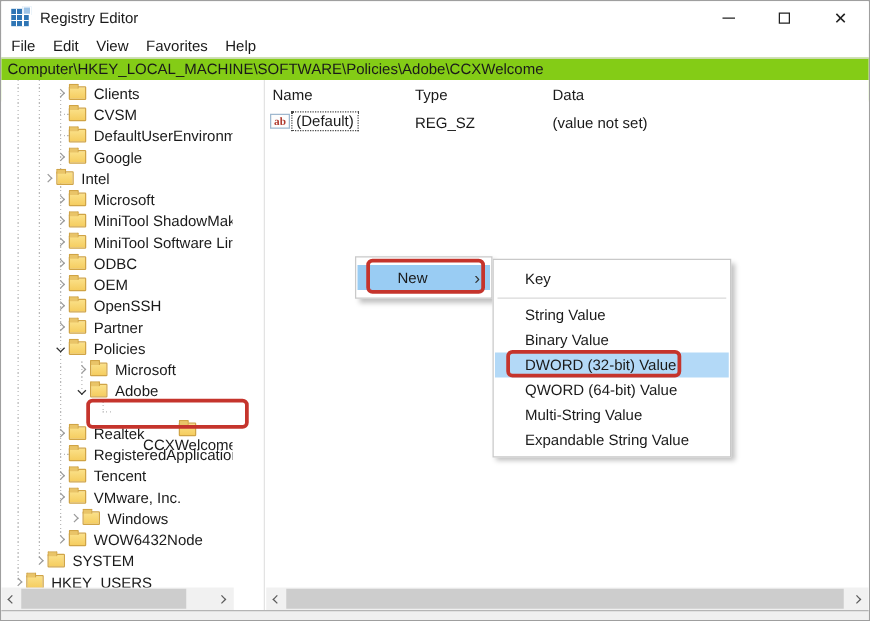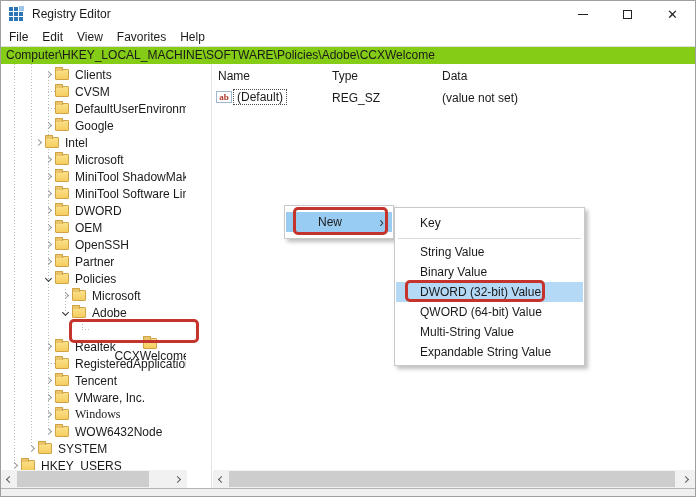--- a/index.html
+++ b/index.html
@@ -168,21 +168,21 @@
               <span class="chev right"></span>
             </span>
             <span class="folder"></span>
             <span class="tlabel">MiniTool Software Lim</span>
           </div>
           <div class="trow" style="padding-left: 41px;">
             <span class="chev-box">
               <span class="chev right"></span>
             </span>
             <span class="folder"></span>
-            <span class="tlabel">DWORD</span>
+            <span class="tlabel">ODBC</span>
           </div>
           <div class="trow" style="padding-left: 41px;">
             <span class="chev-box">
               <span class="chev right"></span>
             </span>
             <span class="folder"></span>
             <span class="tlabel">OEM</span>
           </div>
           <div class="trow" style="padding-left: 41px;">
             <span class="chev-box">
@@ -243,21 +243,21 @@
             <span class="folder"></span>
             <span class="tlabel">Tencent</span>
           </div>
           <div class="trow" style="padding-left: 41px;">
             <span class="chev-box">
               <span class="chev right"></span>
             </span>
             <span class="folder"></span>
             <span class="tlabel">VMware, Inc.</span>
           </div>
-          <div class="trow" style="padding-left: 41px; font-family: Liberation Serif, serif;">
+          <div class="trow" style="padding-left: 52px;">
             <span class="chev-box">
               <span class="chev right"></span>
             </span>
             <span class="folder"></span>
             <span class="tlabel">Windows</span>
           </div>
           <div class="trow" style="padding-left: 41px;">
             <span class="chev-box">
               <span class="chev right"></span>
             </span>

